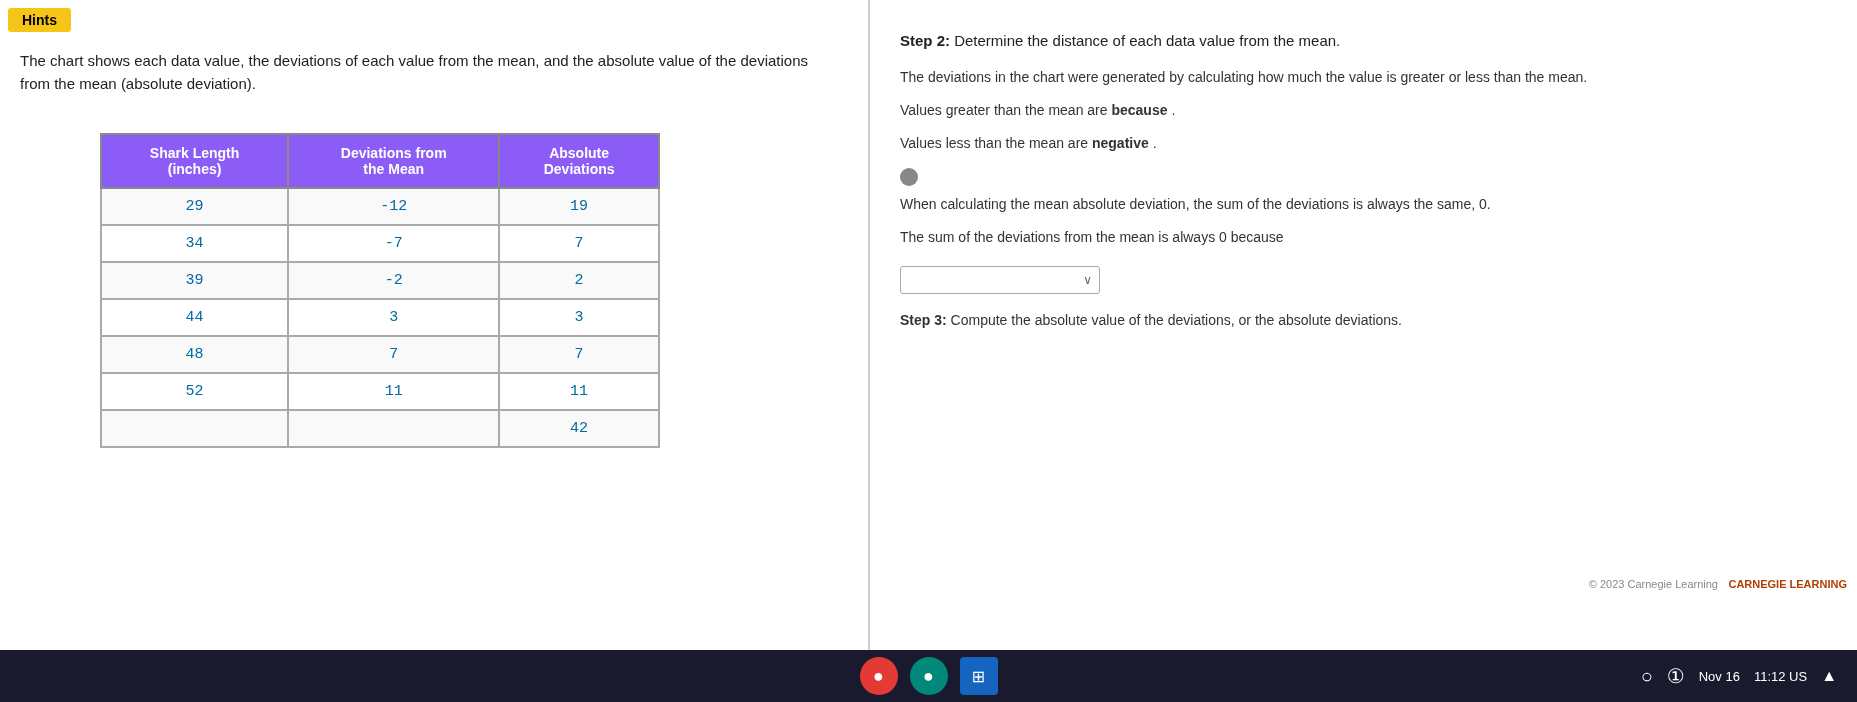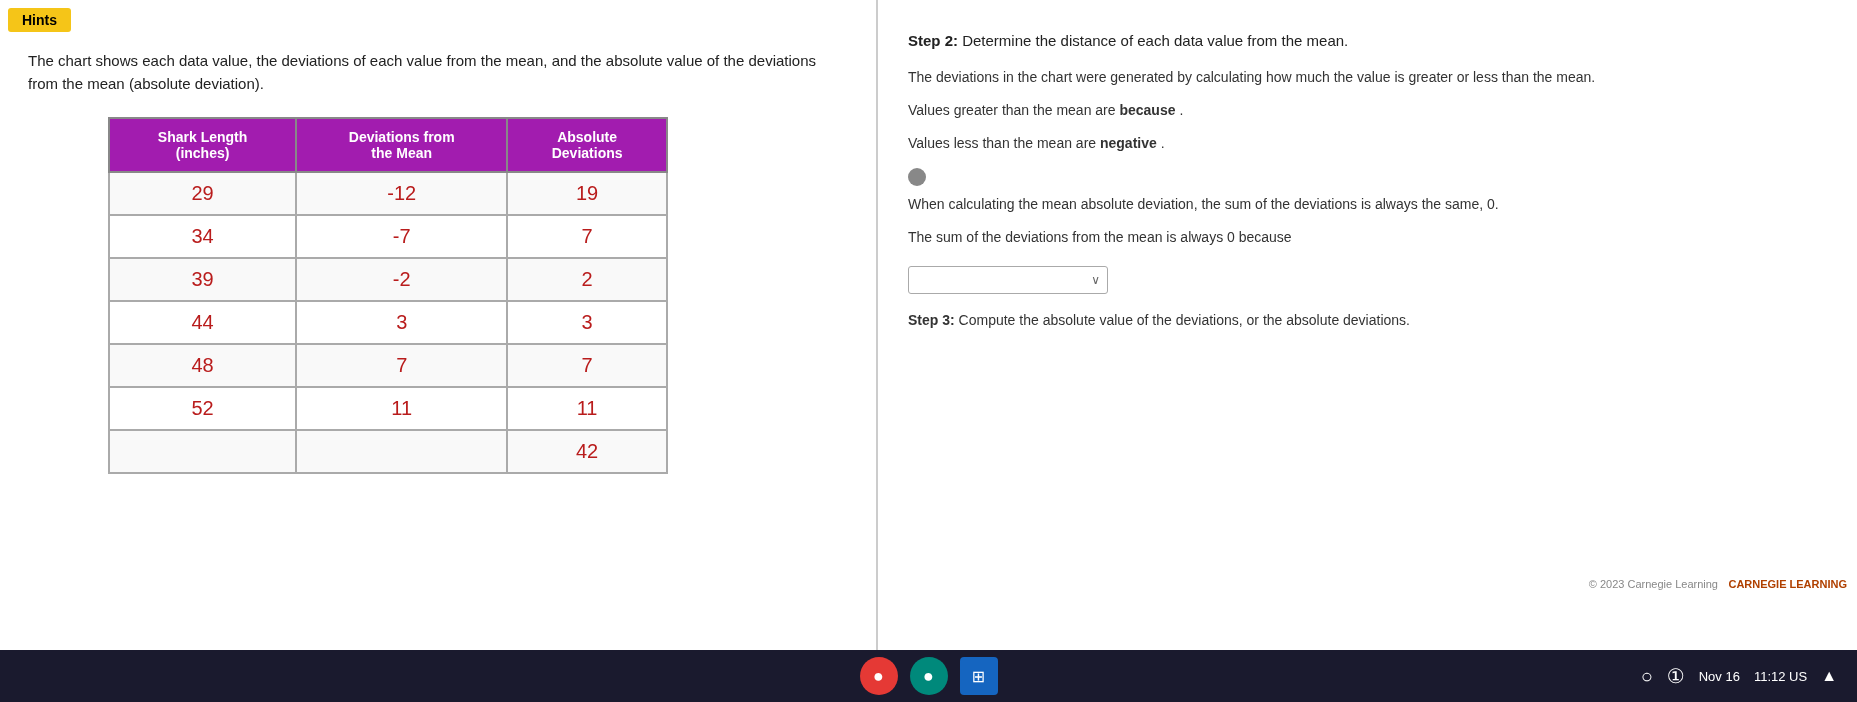--- a/index.html
+++ b/index.html
@@ -12,21 +12,20 @@
       overflow: hidden;
       position: relative;
     }
 
     .main-content {
       display: flex;
       width: 100%;
       height: 650px;
       background: #fff;
       position: relative;
-      padding-left: 8px;
     }
 
     
     .hints-btn {
       position: absolute;
       top: 8px;
       left: 8px;
       background: #f5c518;
       color: #000;
       border: none;
@@ -42,49 +41,50 @@
     .left-panel {
       width: 870px;
       padding: 50px 30px 20px 20px;
       border-right: 2px solid #ccc;
       background: #fff;
     }
 
     .left-panel .intro-text {
       font-size: 15px;
       color: #222;
-      margin-bottom: 22px;
+      margin-bottom: 38px;
       line-height: 1.5;
       max-width: 820px;
     }
 
     
     .data-table {
       border-collapse: collapse;
       margin-left: 80px;
       width: 560px;
     }
 
     .data-table th {
-      background: #a21caf;
+      background: #8b5cf6;
       color: #fff;
       padding: 10px 18px;
       text-align: center;
       font-size: 14px;
       border: 2px solid #888;
       font-weight: bold;
     }
 
     .data-table td {
       padding: 9px 18px;
       text-align: center;
-      font-size: 20px;
+      font-size: 15px;
       border: 2px solid #aaa;
-      color: #b91c1c;
-      background: #fff;
+      color: #0369a1;
+      background: #fff;
+      font-family: Liberation Mono, monospace;
     }
 
     .data-table tr:nth-child(odd) td {
       background: #f9f9f9;
     }
 
     .data-table .sum-row td {
       background: #fff;
       font-weight: normal;
     }

